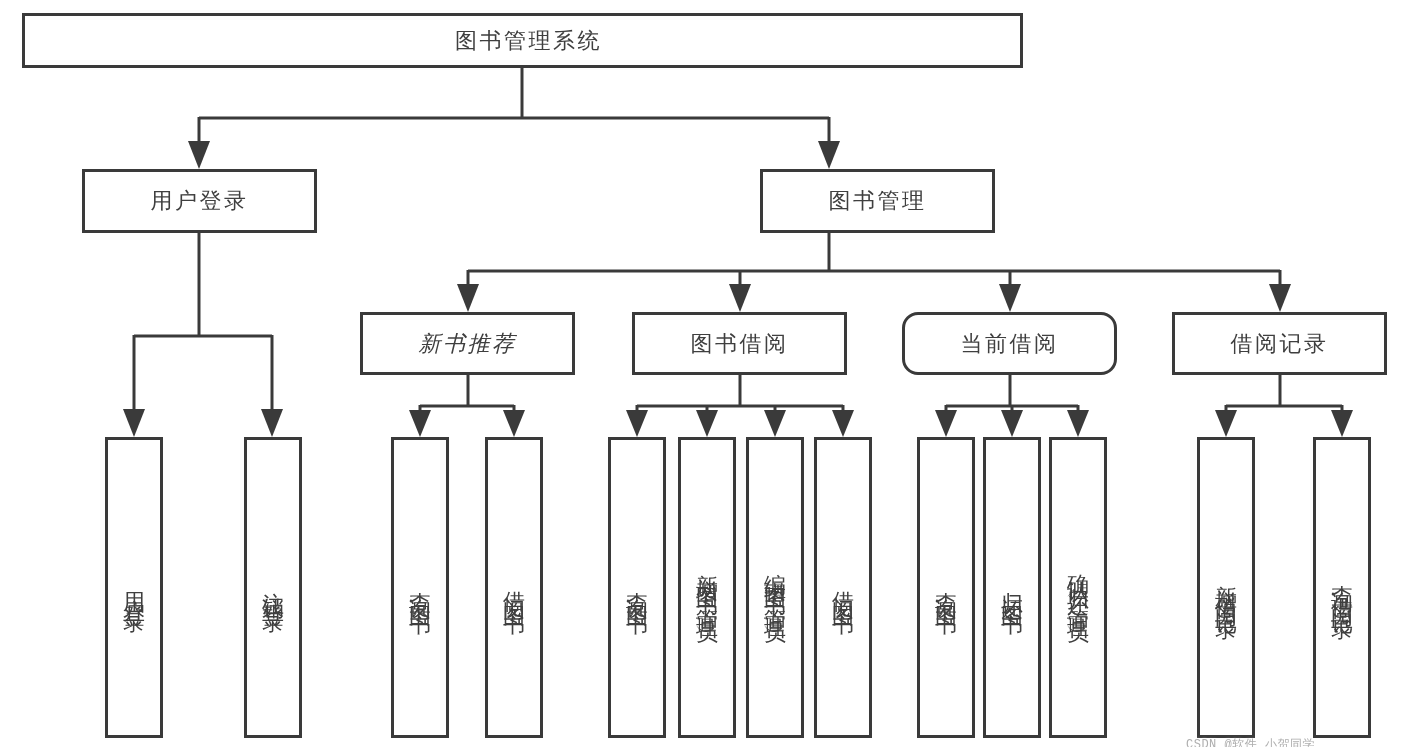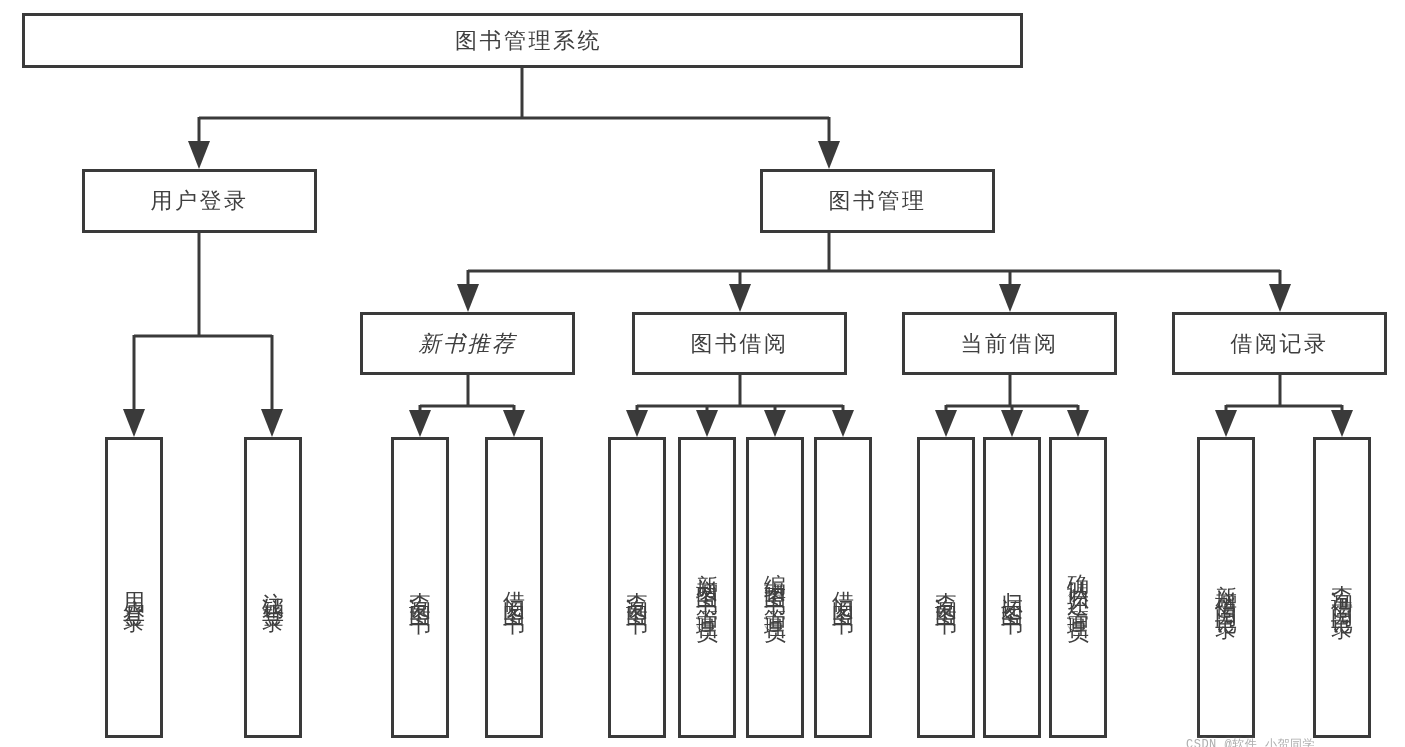--- a/index.html
+++ b/index.html
@@ -49,21 +49,21 @@
     line-height: 1;
     max-height: 292px;
     color: #3f3f3f;
   }
   .root-box   { left: 22px;  top: 13px;  width: 1001px; height: 55px; padding-left: 12px; }
   .l1-a       { left: 82px;  top: 169px; width: 235px;  height: 64px; }
   .l1-b       { left: 712px; top: 169px; width: 235px;  height: 64px; margin-left: 48px; }
   .l2         { top: 312px;  width: 215px; height: 63px; }
   .l2-a { left: 360px; font-style: italic; }
   .l2-b { left: 632px; font-family: Liberation Serif, serif; }
-  .l2-c { left: 902px; }
+  .l2-c { left: 902px; border-radius: 16px; }
   .l2-d { left: 1172px; }
   .leaf-1  { left: 105px; }
   .leaf-2  { left: 244px; }
   .leaf-3  { left: 391px; }
   .leaf-4  { left: 485px; }
   .leaf-5  { left: 608px; }
   .leaf-6  { left: 678px; }
   .leaf-7  { left: 746px; }
   .leaf-8  { left: 814px; }
   .leaf-9  { left: 917px; }

